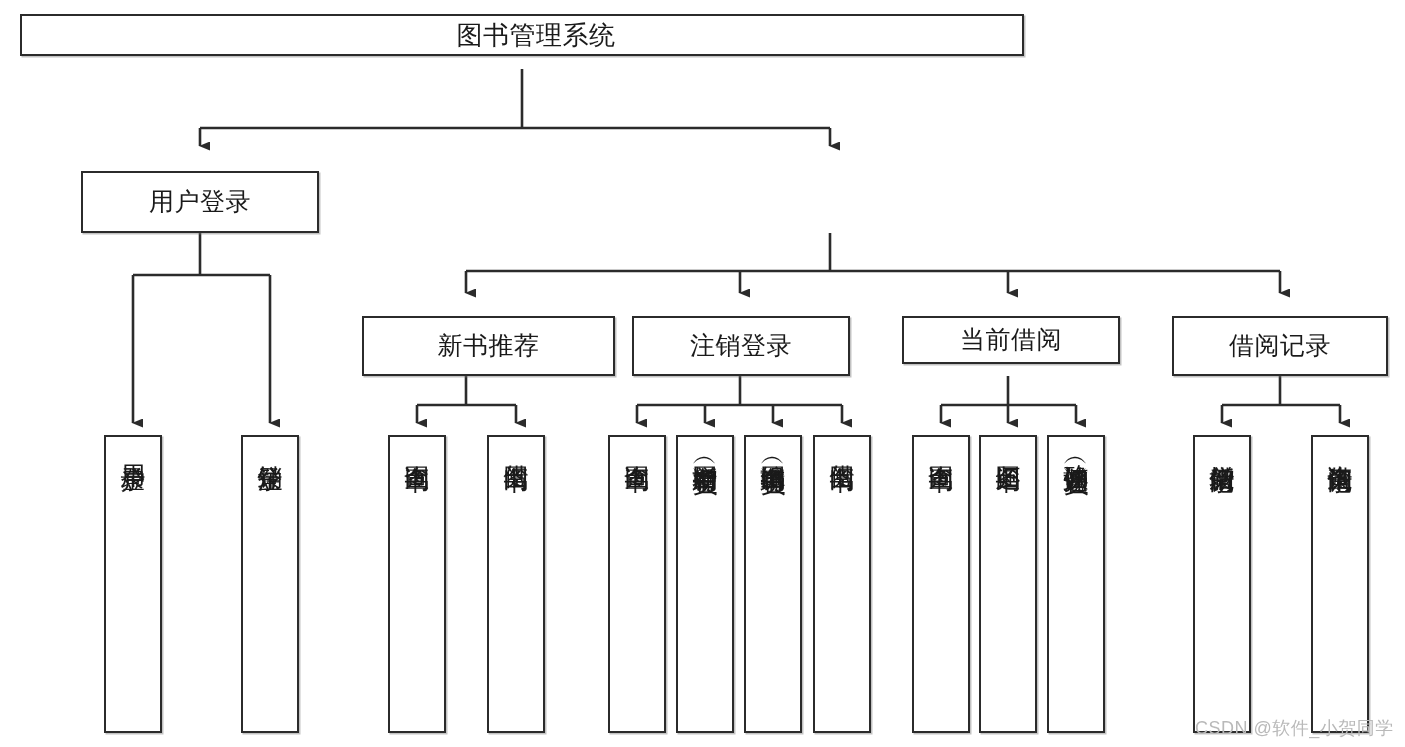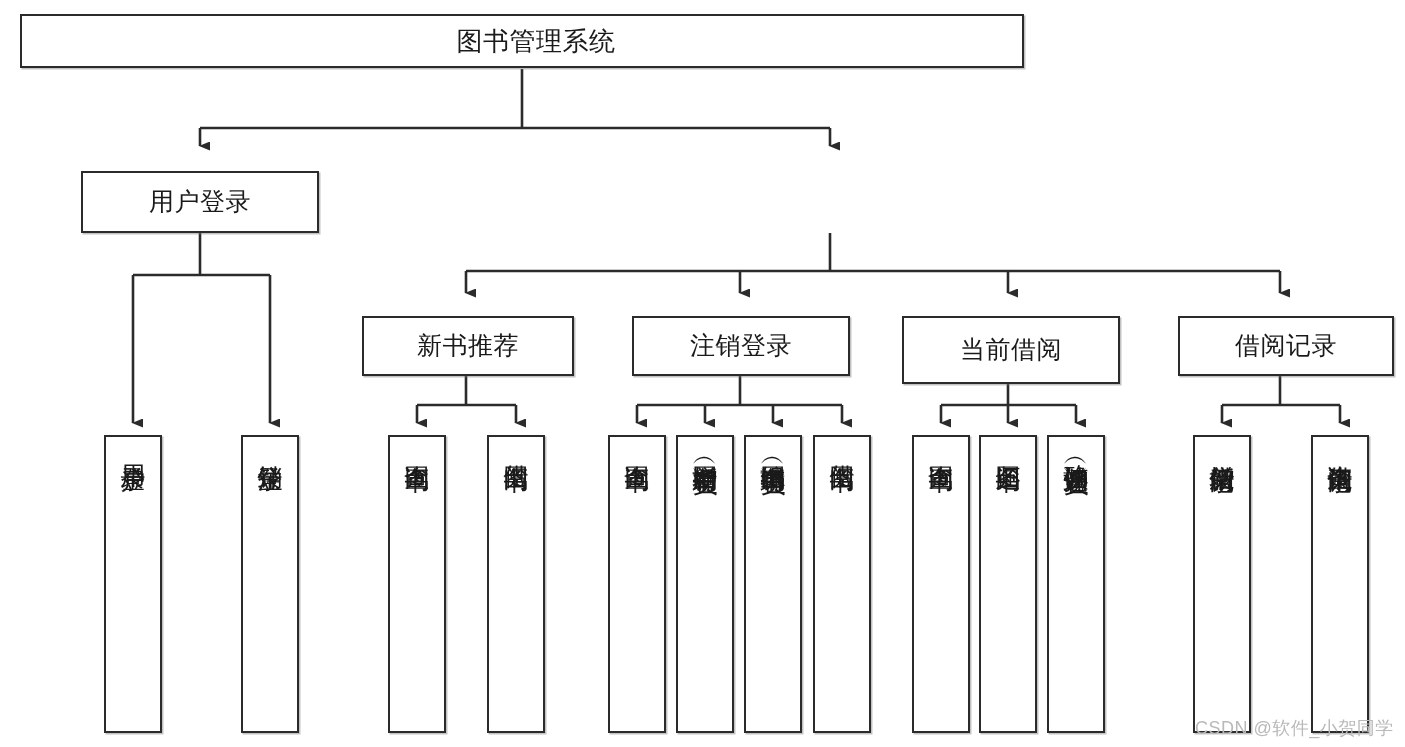--- a/index.html
+++ b/index.html
@@ -126,42 +126,42 @@
       <path d="M 1008 405 L 1008 423" marker-end="url(#arrowhead)"></path>
       <path d="M 1076 405 L 1076 423" marker-end="url(#arrowhead)"></path>
 
       <path d="M 1280 376 L 1280 405"></path>
       <path d="M 1222 405 L 1340 405"></path>
       <path d="M 1222 405 L 1222 423" marker-end="url(#arrowhead)"></path>
       <path d="M 1340 405 L 1340 423" marker-end="url(#arrowhead)"></path>
     </g>
   </svg>
 
-  <div class="node horiz root" style="left:20px; top:14px; width:1004px; height:54px;padding-left:28px;">
+  <div class="node horiz root" style="left:20px; top:14px; width:1004px; height:42px;padding-left:28px;">
     <span class="node-label">图书管理系统</span>
   </div>
 
   <div class="node horiz" style="left:81px; top:171px; width:238px; height:62px;">
     <span class="node-label">用户登录</span>
   </div>
 
 
-  <div class="node horiz" style="left:362px; top:316px; width:212px; height:60px;">
+  <div class="node horiz" style="left:362px; top:316px; width:253px; height:60px;">
     <span class="node-label">新书推荐</span>
   </div>
 
   <div class="node horiz" style="left:632px; top:316px; width:218px; height:60px;">
     <span class="node-label">注销登录</span>
   </div>
 
-  <div class="node horiz" style="left:902px; top:316px; width:218px; height:68px;">
+  <div class="node horiz" style="left:902px; top:316px; width:218px; height:48px;">
     <span class="node-label">当前借阅</span>
   </div>
 
-  <div class="node horiz" style="left:1172px; top:316px; width:216px; height:60px;margin-left:6px;">
+  <div class="node horiz" style="left:1172px; top:316px; width:216px; height:60px;">
     <span class="node-label">借阅记录</span>
   </div>
 
   <div class="node vert" style="left:104px; top:435px; width:58px; height:298px;">
     <span class="node-label">用户登录</span>
   </div>
 
   <div class="node vert" style="left:241px; top:435px; width:58px; height:298px;">
     <span class="node-label">注销登录</span>
   </div>

